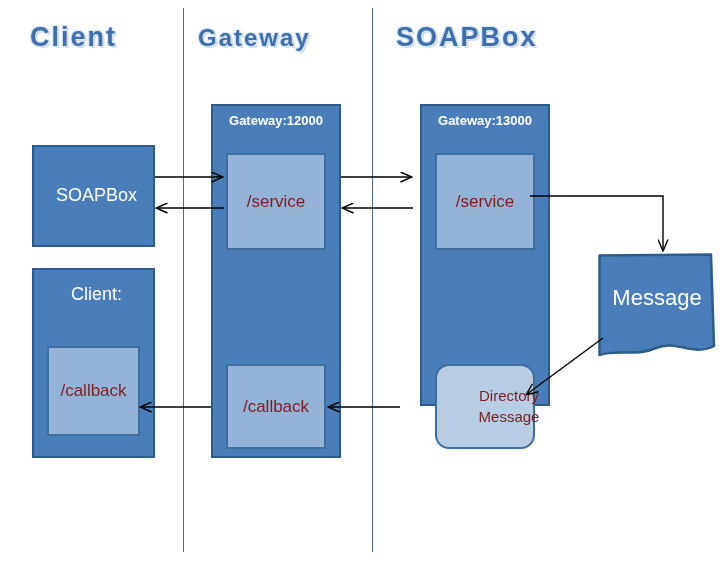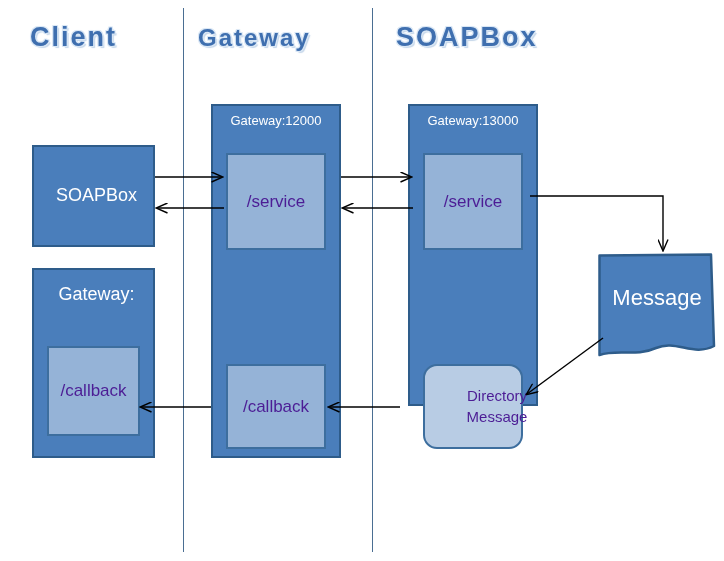--- a/index.html
+++ b/index.html
@@ -57,21 +57,21 @@
     box-sizing: border-box;
     background: #4A7EBB;
     border: 2px solid #2E5C8A;
     color: #ffffff;
   }
   .subbox {
     position: absolute;
     box-sizing: border-box;
     background: #95B3D7;
     border: 2px solid #3D6E9E;
-    color: #4c1d95;
+    color: #7f1d1d;
     display: flex;
     align-items: center;
     justify-content: center;
     text-align: center;
   }
   .subbox.light {
     background: #B8CCE4;
     border-radius: 14px;
   }
   .box-label {
@@ -79,21 +79,21 @@
     left: 0;
     right: 0;
     text-align: center;
     color: #ffffff;
     line-height: 1.15;
   }
 
   .f18   { font-size: 18px; padding-left: 6px; }
   .f17   { font-size: 17px; }
   .f15   { font-size: 15px; margin-left: 48px; }
-  .f13   { font-size: 13px; }
+  .f13   { font-size: 13px; font-weight: bold; }
 
   .centered-text {
     position: absolute;
     left: 0; right: 0;
     top: 50%;
     transform: translateY(-50%);
     text-align: center;
     color: #ffffff;
     line-height: 1.2;
   }
@@ -118,37 +118,37 @@
   <div class="lane-title t-server">SOAPBox</div>
 
   <div class="divider" style="left:183px; height:544px;"></div>
   <div class="divider" style="left:372px; height:544px;"></div>
 
   <div class="box" style="left:32px; top:145px; width:123px; height:102px;">
     <div class="centered-text f18">SOAPBox</div>
   </div>
 
   <div class="box" style="left:32px; top:268px; width:123px; height:190px;">
-    <div class="box-label f18" style="top:14px;">Gateway:</div>
+    <div class="box-label f18" style="top:14px;">Client:</div>
     <div class="subbox" style="left:13px; top:76px; width:93px; height:90px;">
       <span class="f17">/callback</span>
     </div>
   </div>
 
   <div class="box" style="left:211px; top:104px; width:130px; height:354px;">
     <div class="box-label f13" style="top:8px;">Gateway:12000</div>
     <div class="subbox" style="left:13px; top:47px; width:100px; height:97px;">
       <span class="f17">/service</span>
     </div>
     <div class="subbox" style="left:13px; top:258px; width:100px; height:85px;">
       <span class="f17">/callback</span>
     </div>
   </div>
 
-  <div class="box" style="left:408px; top:104px; width:130px; height:302px;">
+  <div class="box" style="left:420px; top:104px; width:130px; height:302px;">
     <div class="box-label f13" style="top:8px;">Gateway:13000</div>
     <div class="subbox" style="left:13px; top:47px; width:100px; height:97px;">
       <span class="f17">/service</span>
     </div>
     <div class="subbox light" style="left:13px; top:258px; width:100px; height:85px;">
       <span class="f15" style="line-height:1.35;">
         <span>Directory</span><br>
         <span>Message</span>
       </span>
     </div>

